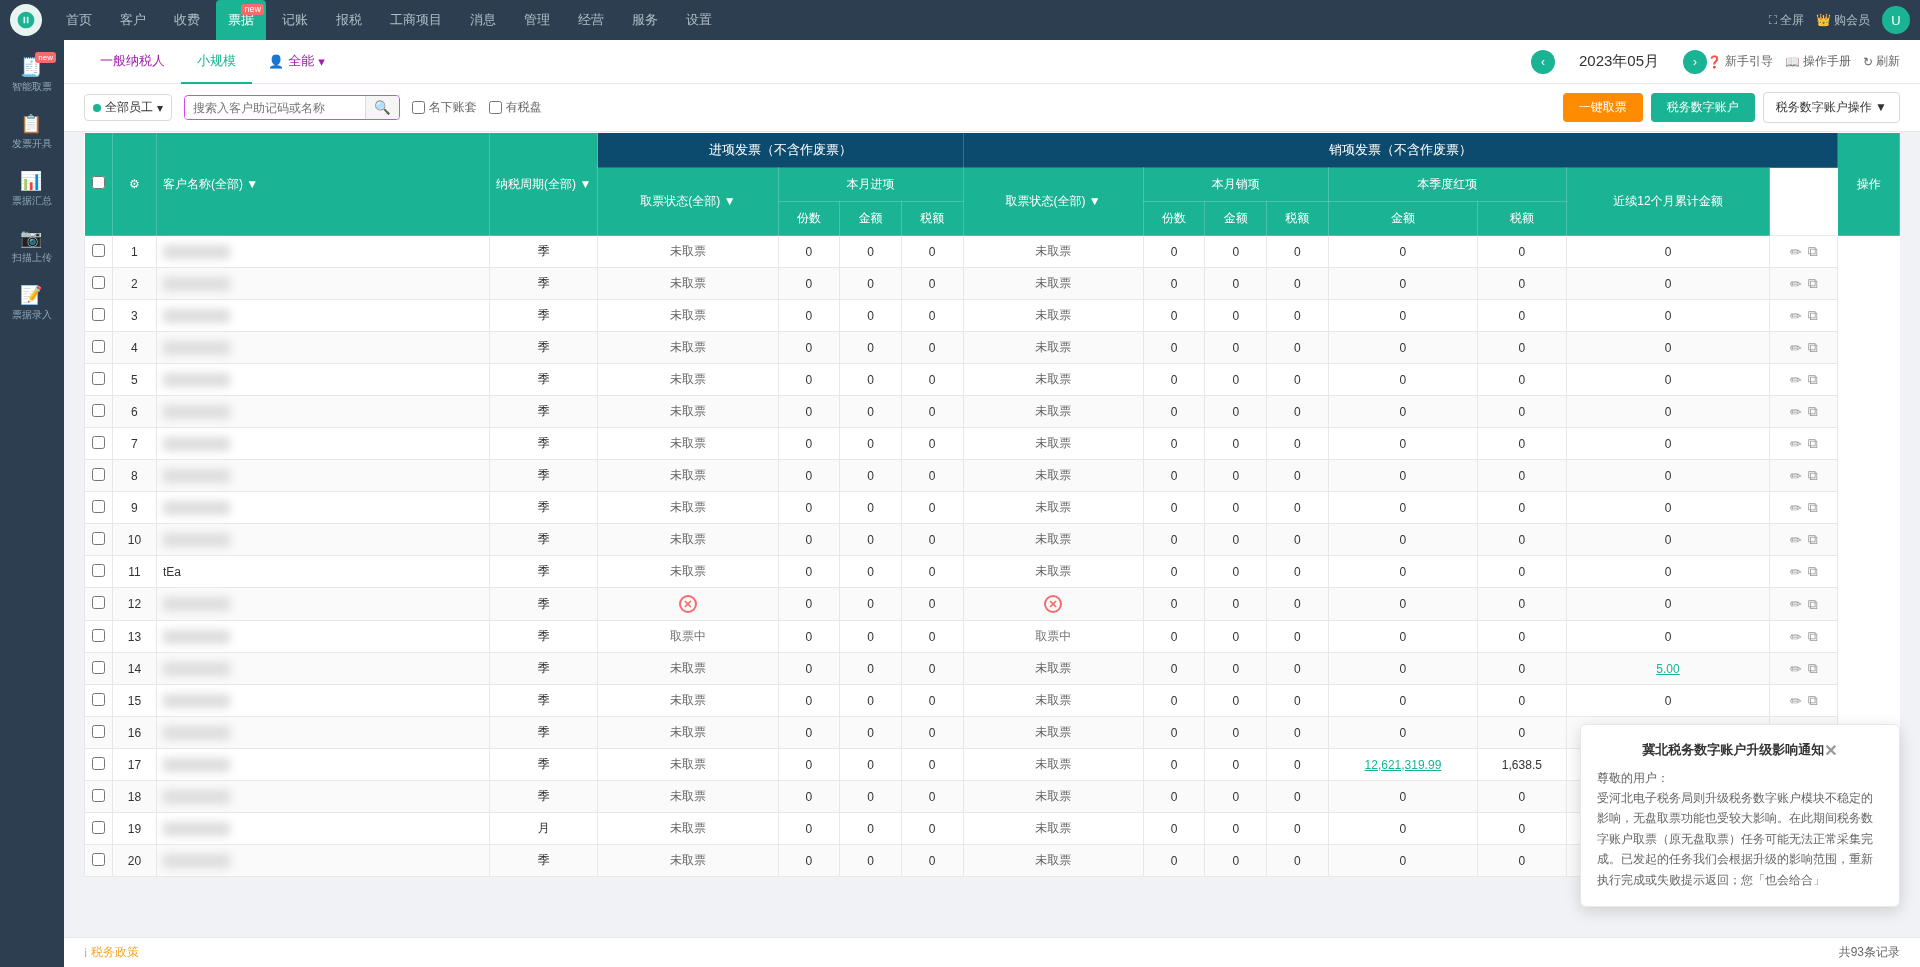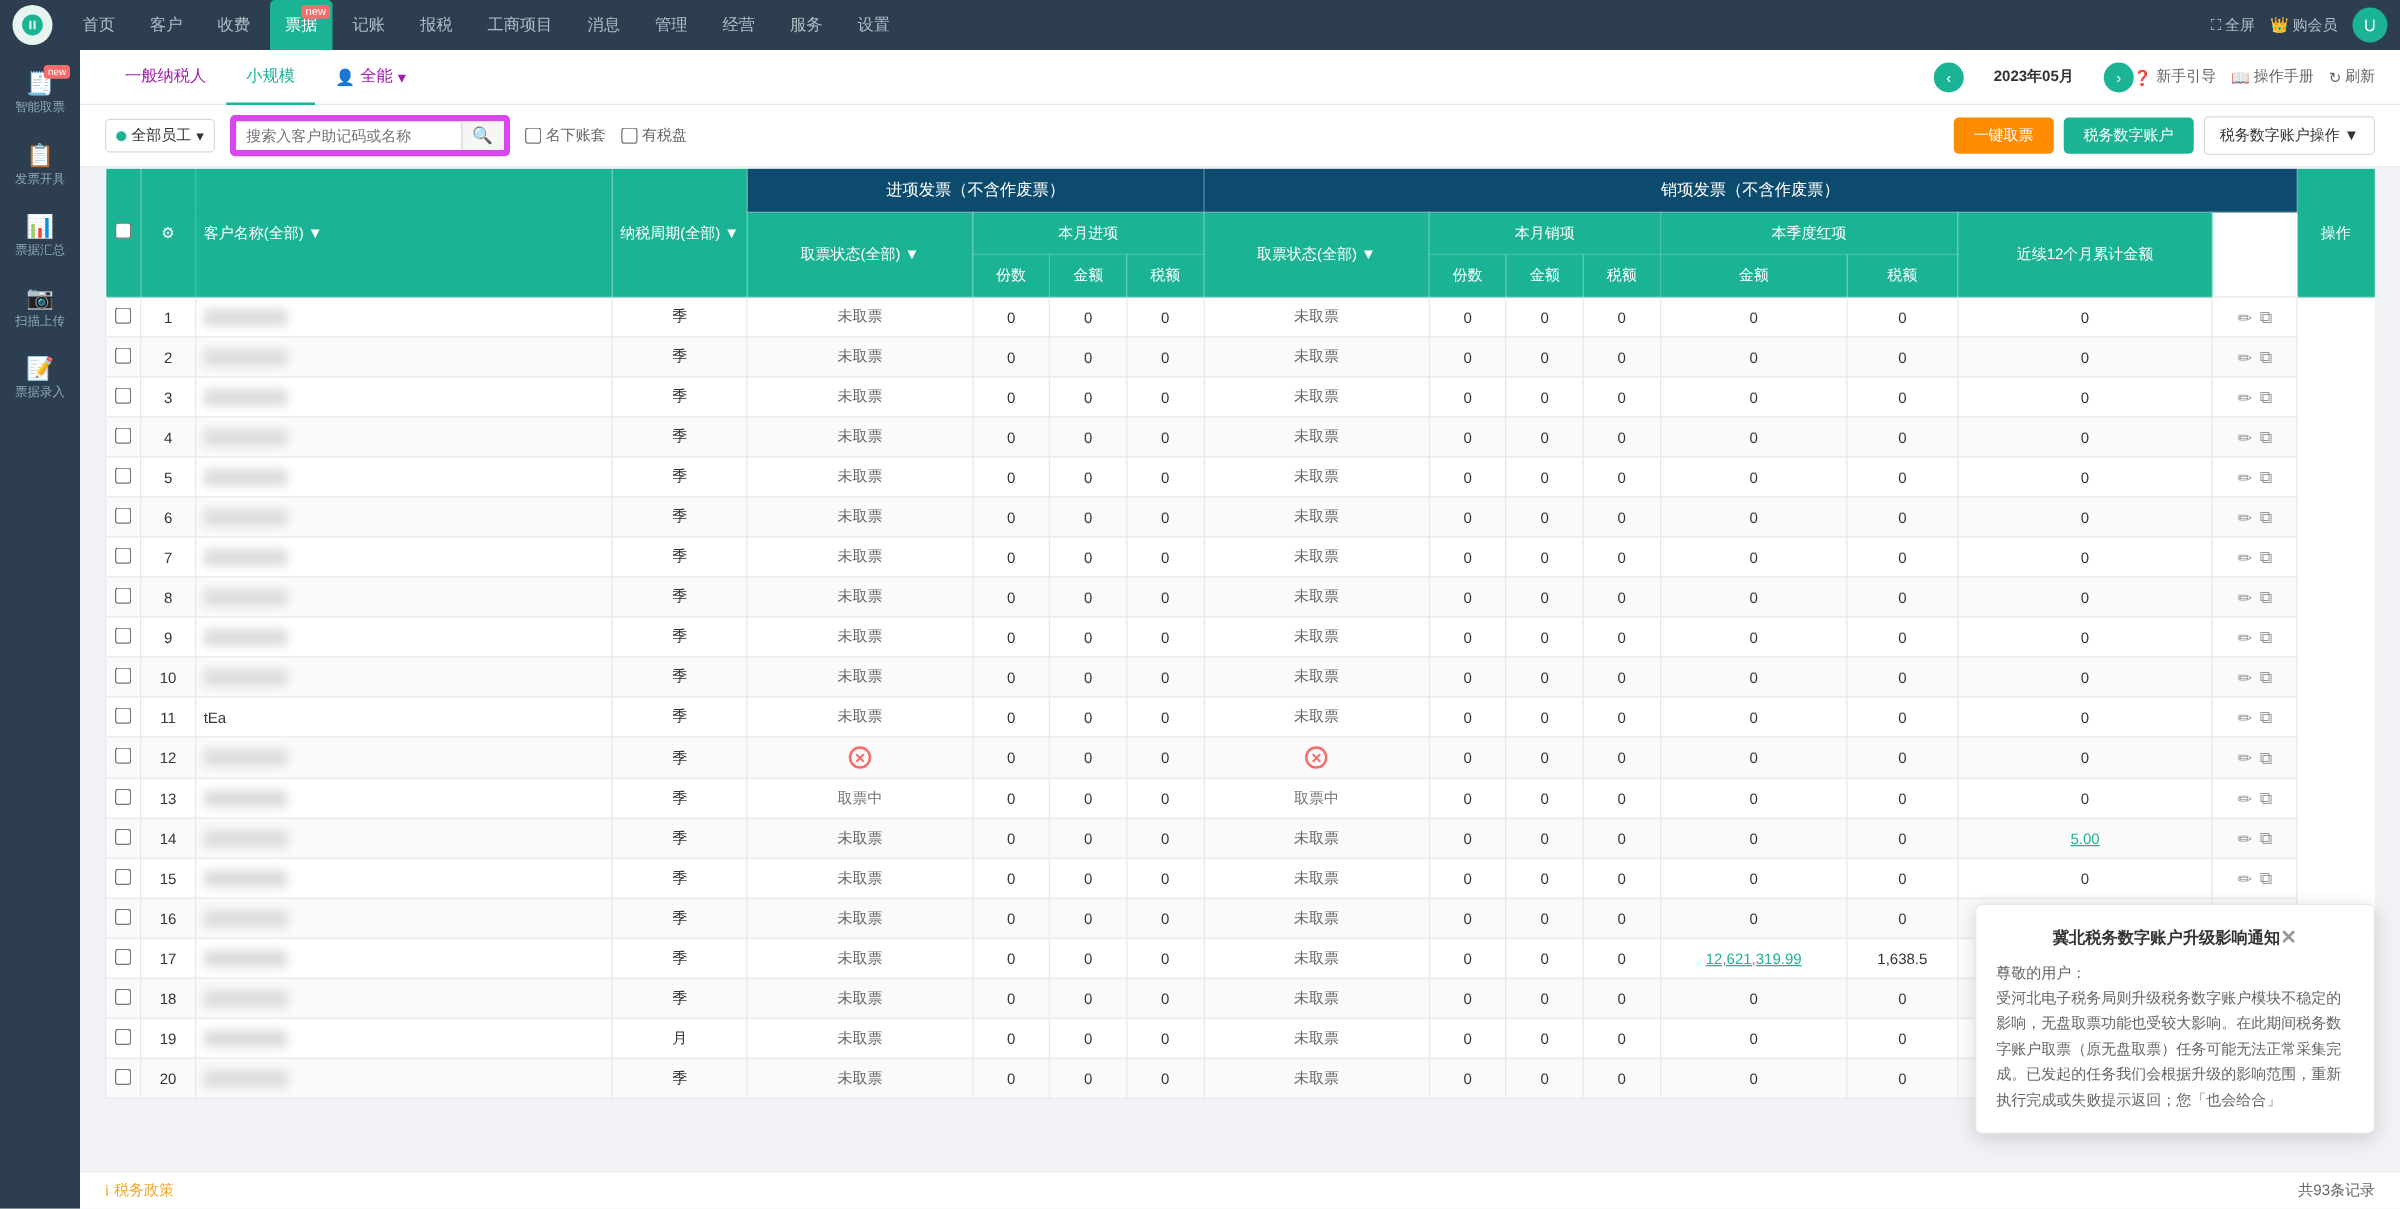--- a/index.html
+++ b/index.html
@@ -26,29 +26,29 @@
 
     
     .main { flex: 1; display: flex; flex-direction: column; overflow: hidden; background: #f0f2f5; }
 
     
     .sub-nav { background: #fff; padding: 0 20px; display: flex; align-items: center; border-bottom: 1px solid #e8e8e8; height: 44px; }
     .sub-nav-item { padding: 0 16px; height: 44px; display: flex; align-items: center; cursor: pointer; color: #a21caf; font-size: 13px; border-bottom: 2px solid transparent; margin-bottom: -1px; }
     .sub-nav-item.active { color: #1ab394; border-bottom-color: #1ab394; font-weight: 500; }
     .sub-nav-right { margin-left: auto; display: flex; align-items: center; gap: 16px; }
     .nav-arrow { width: 24px; height: 24px; border-radius: 50%; background: #1ab394; color: #fff; display: flex; align-items: center; justify-content: center; cursor: pointer; font-size: 12px; }
-    .period-text { font-size: 12px; color: #333; font-weight: 700; padding: 0 8px; text-align: center; }
+    .period-text { font-size: 15px; color: #333; font-weight: 400; padding: 0 8px; text-align: center; }
     .sub-nav-actions { display: flex; align-items: center; gap: 12px; color: #666; font-size: 12px; }
     .sub-nav-actions .action { cursor: pointer; display: flex; align-items: center; gap: 3px; }
 
     
     .toolbar { background: #fff; padding: 8px 20px; display: flex; align-items: center; gap: 12px; border-bottom: 1px solid #e8e8e8; }
     .toolbar-select { display: flex; align-items: center; gap: 4px; border: 1px solid #d9d9d9; border-radius: 4px; padding: 4px 8px; cursor: pointer; background: #fff; font-size: 12px; color: #333; }
     .toolbar-select .dot { width: 8px; height: 8px; border-radius: 50%; background: #1ab394; flex-shrink: 0; }
-    .search-box { display: flex; align-items: center; border: 5px solid #d946ef; border-radius: 4px; overflow: hidden; }
+    .search-box { display: flex; align-items: center; border: 1px solid #d946ef; border-radius: 4px; overflow: hidden; }
     .search-box input { border: none; outline: none; padding: 4px 8px; font-size: 12px; width: 180px; color: #999; }
     .search-box button { background: #f5f5f5; border: none; border-left: 1px solid #d9d9d9; padding: 4px 8px; cursor: pointer; }
     .checkbox-label { display: flex; align-items: center; gap: 4px; font-size: 12px; color: #666; cursor: pointer; }
     .checkbox-label input { cursor: pointer; }
     .toolbar-right { margin-left: auto; display: flex; align-items: center; gap: 8px; }
     .btn-primary { background: #ff8c00; color: #fff; border: none; border-radius: 4px; padding: 6px 16px; cursor: pointer; font-size: 12px; font-weight: 500; }
     .btn-teal { background: #1ab394; color: #fff; border: none; border-radius: 4px; padding: 6px 16px; cursor: pointer; font-size: 12px; }
     .btn-outline { background: #fff; color: #333; border: 1px solid #d9d9d9; border-radius: 4px; padding: 6px 12px; cursor: pointer; font-size: 12px; display: flex; align-items: center; gap: 4px; }
 
     

